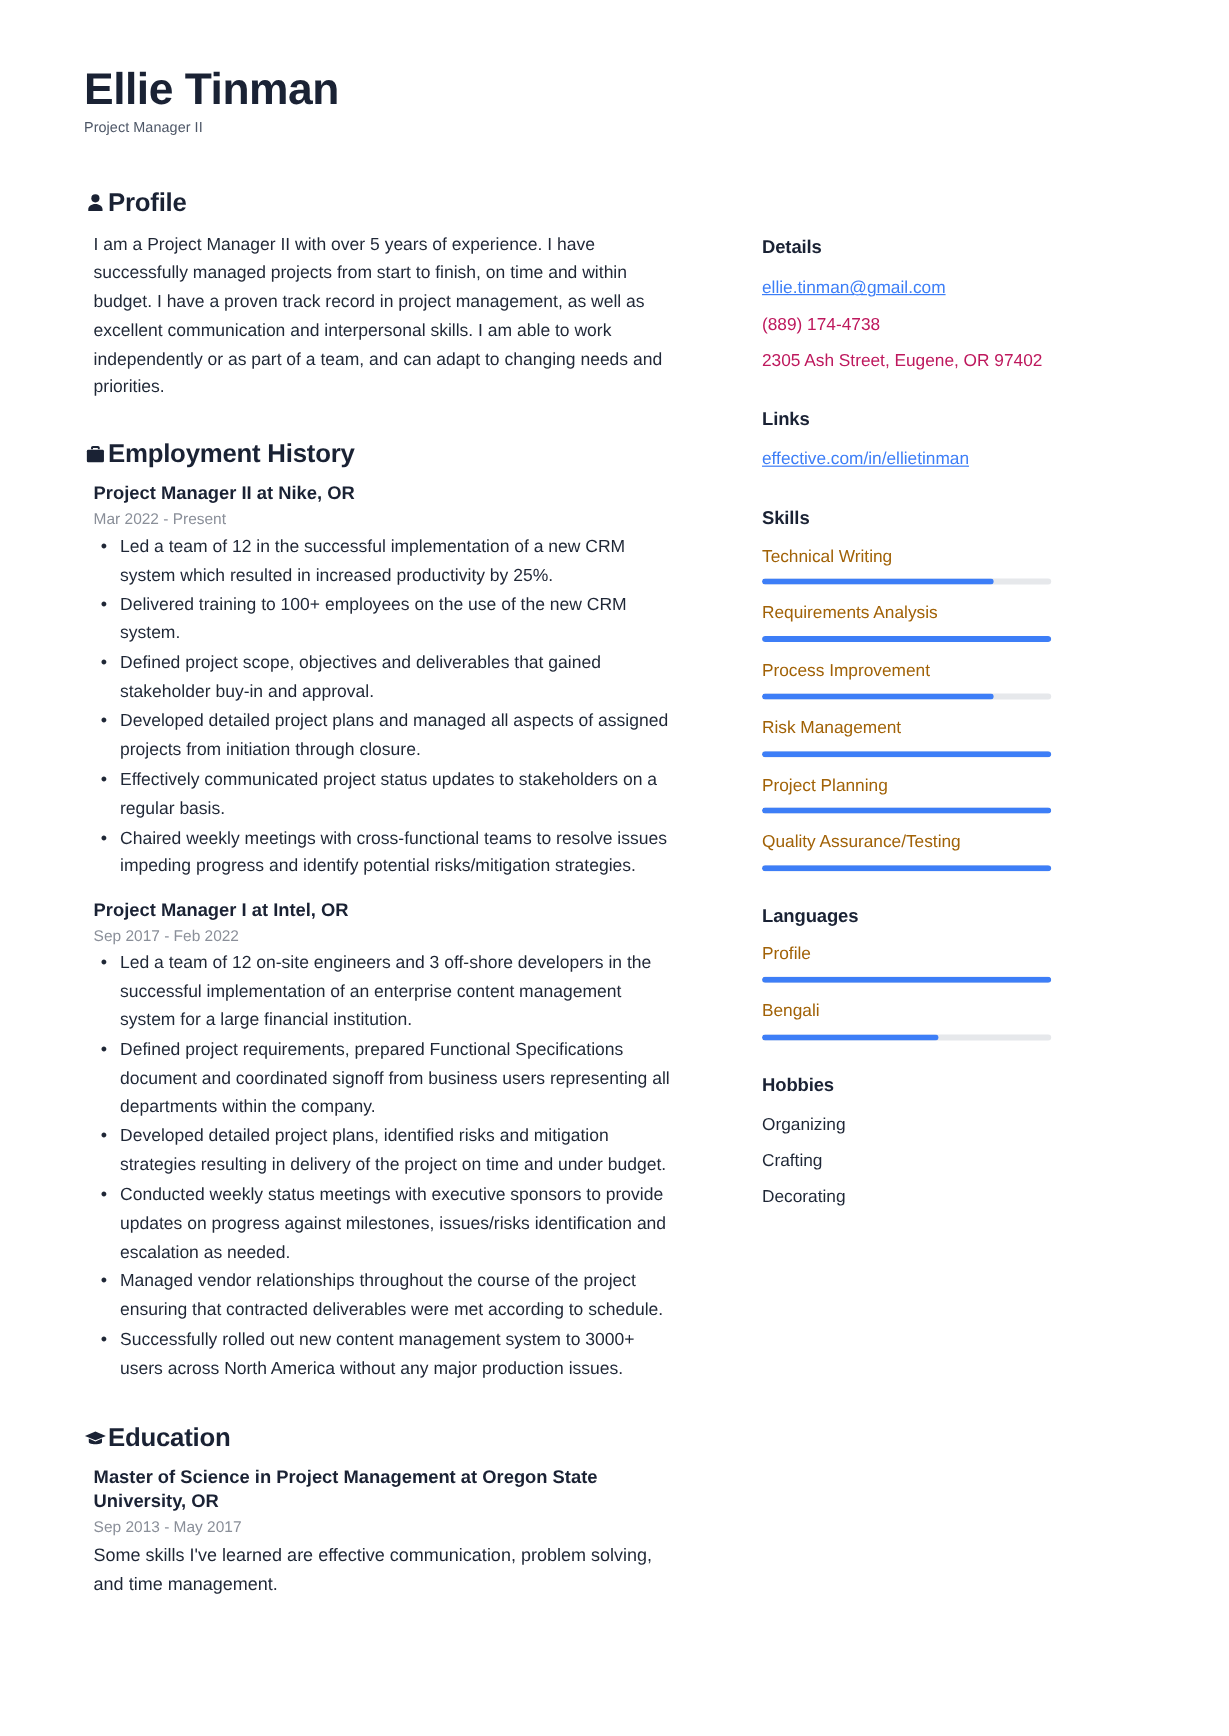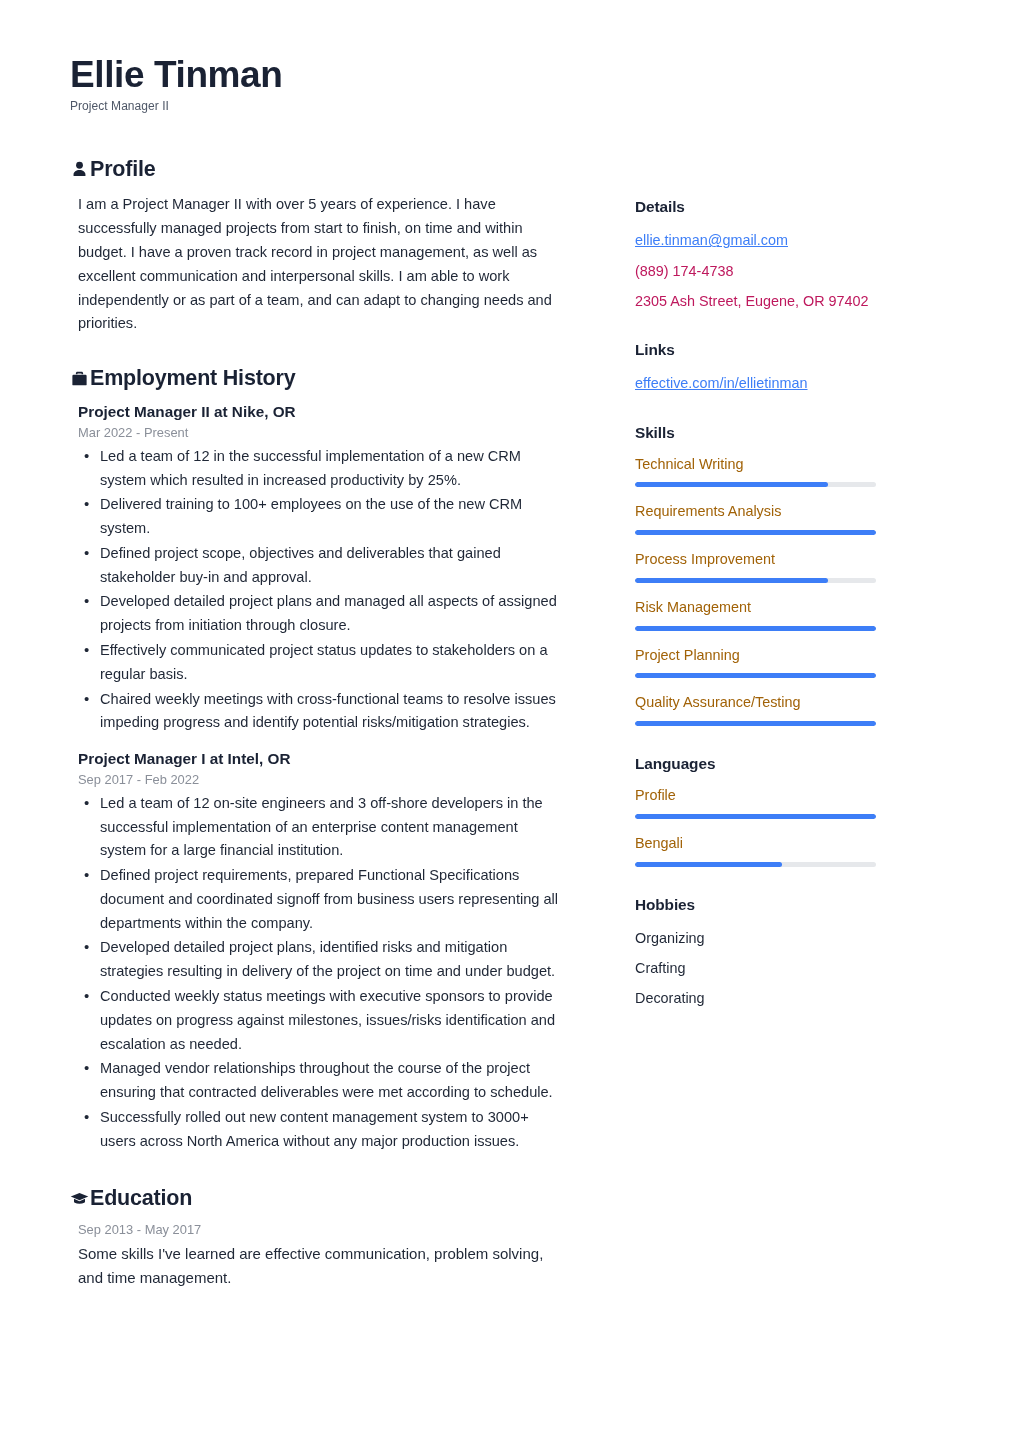--- a/index.html
+++ b/index.html
@@ -255,20 +255,21 @@
           <span class="section-icon">
             <svg width="19" height="15" viewBox="0 0 20 14" fill="currentColor">
               <path d="M10 1.2 19.2 5 10 8.8.8 5 10 1.2z"></path>
               <path d="M4.2 7.3v3.1c0 .4.3.8.8 1 1.4.6 3.2 1 5 1s3.6-.4 5-1c.5-.2.8-.6.8-1V7.3L10 10 4.2 7.3z"></path>
             </svg>
           </span>
           <span class="section-title">Education</span>
         </div>
         <div class="section-body">
           <div class="entry">
+            <div class="entry-title">Master of Science in Project Management at Oregon State University, OR</div>
             <div class="entry-date">Sep 2013 - May 2017</div>
             <div class="entry-desc">Some skills I've learned are effective communication, problem solving, and time management.</div>
           </div>
         </div>
       </div>
 
     </div>
 
     <div class="col-side">
 

